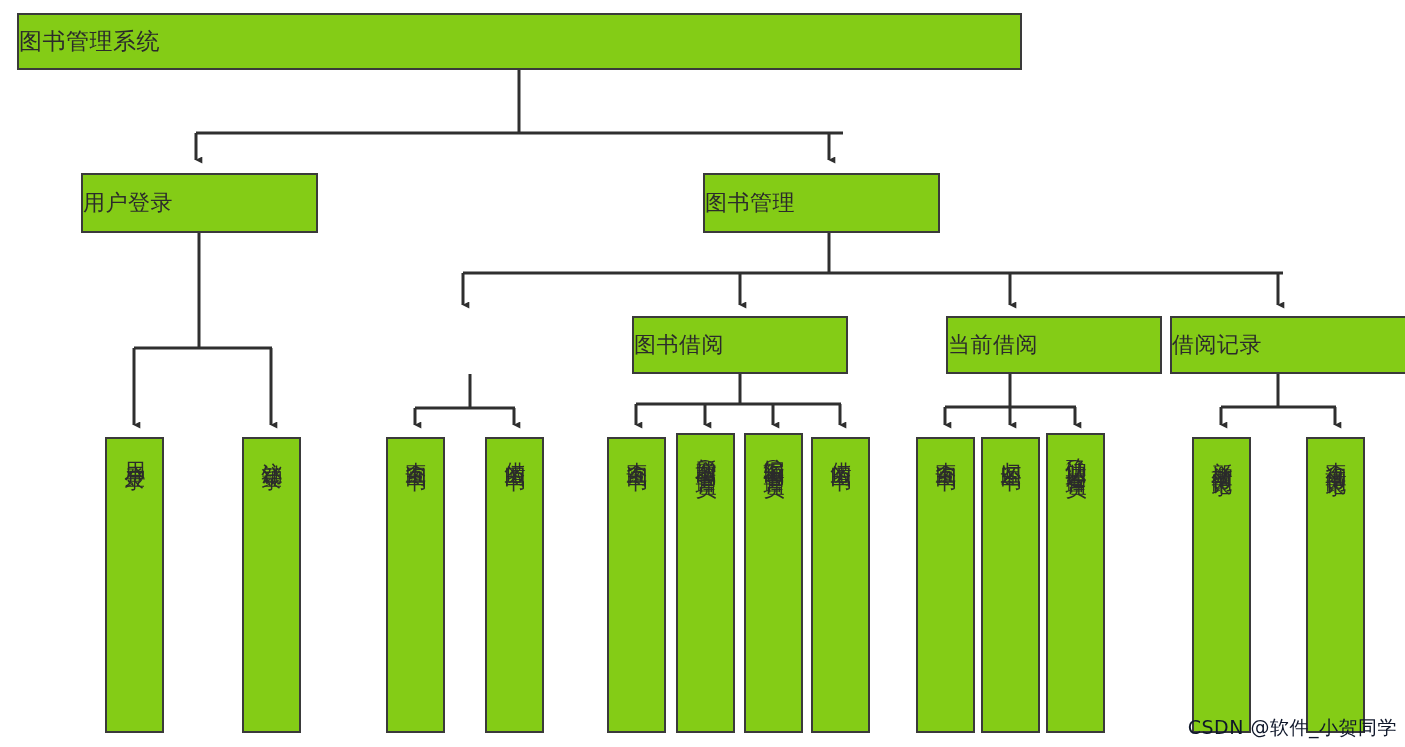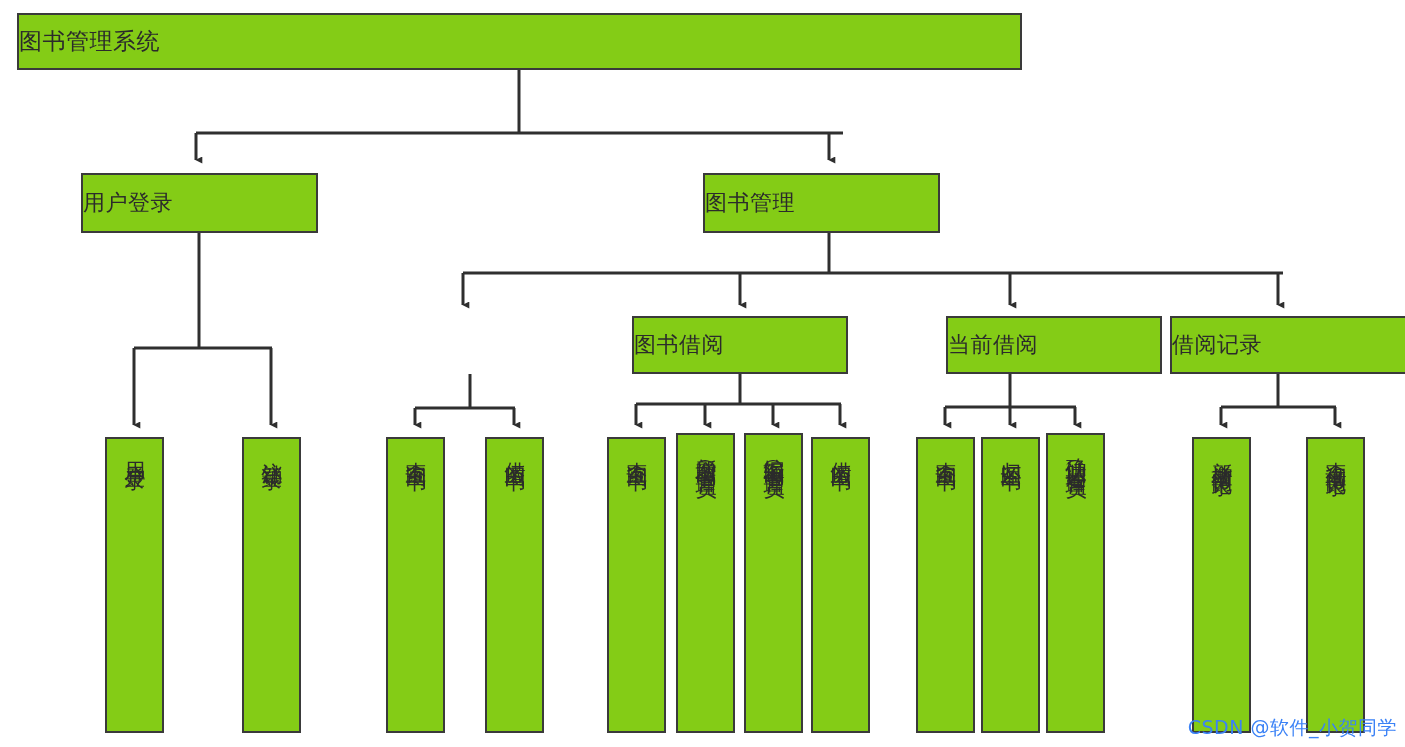--- a/index.html
+++ b/index.html
@@ -60,21 +60,21 @@
     line-height: 1.28;
     letter-spacing: 3px;
     white-space: nowrap;
     margin: 0 auto;
   }
   .watermark {
     position: absolute;
     right: 8px;
     bottom: 6px;
     font-size: 19px;
-    color: #3b82f6;
+    color: #0f172a;
     letter-spacing: 0.5px;
     white-space: nowrap;
     font-family: "DejaVu Sans", "Liberation Sans", sans-serif;
   }
 </style>
 </head>
 <body>
 
 <div id="canvas">
 

